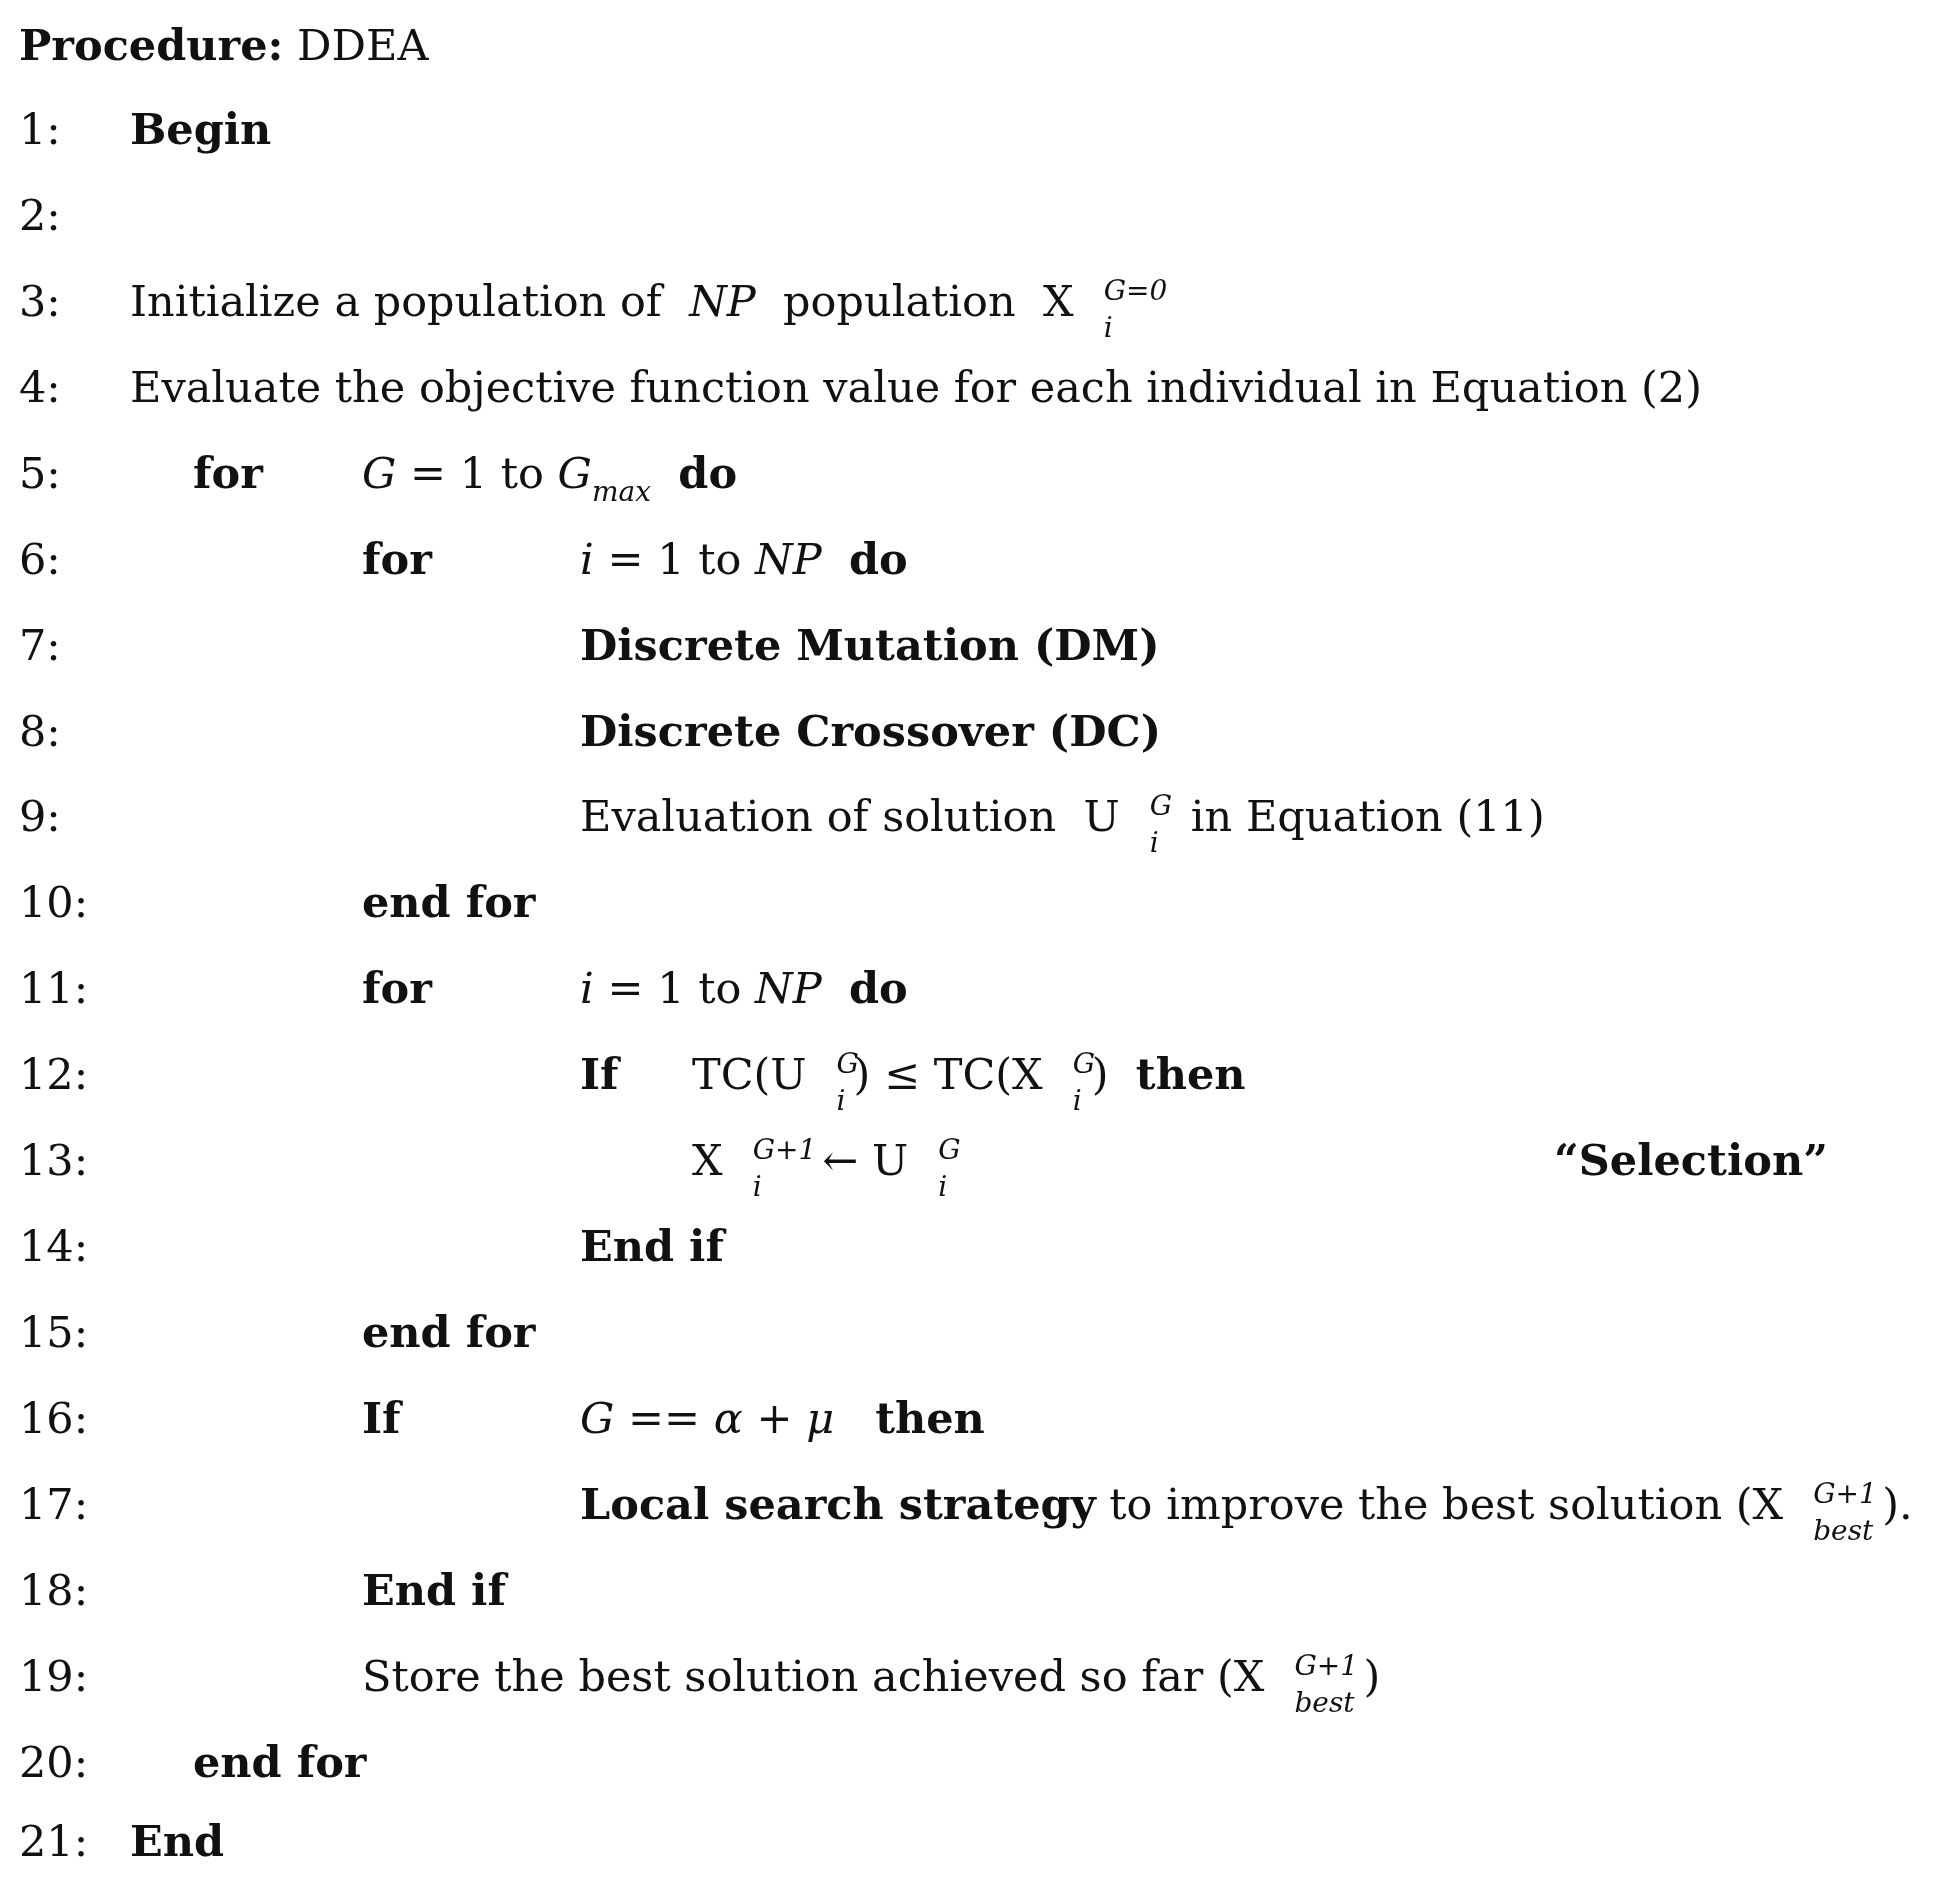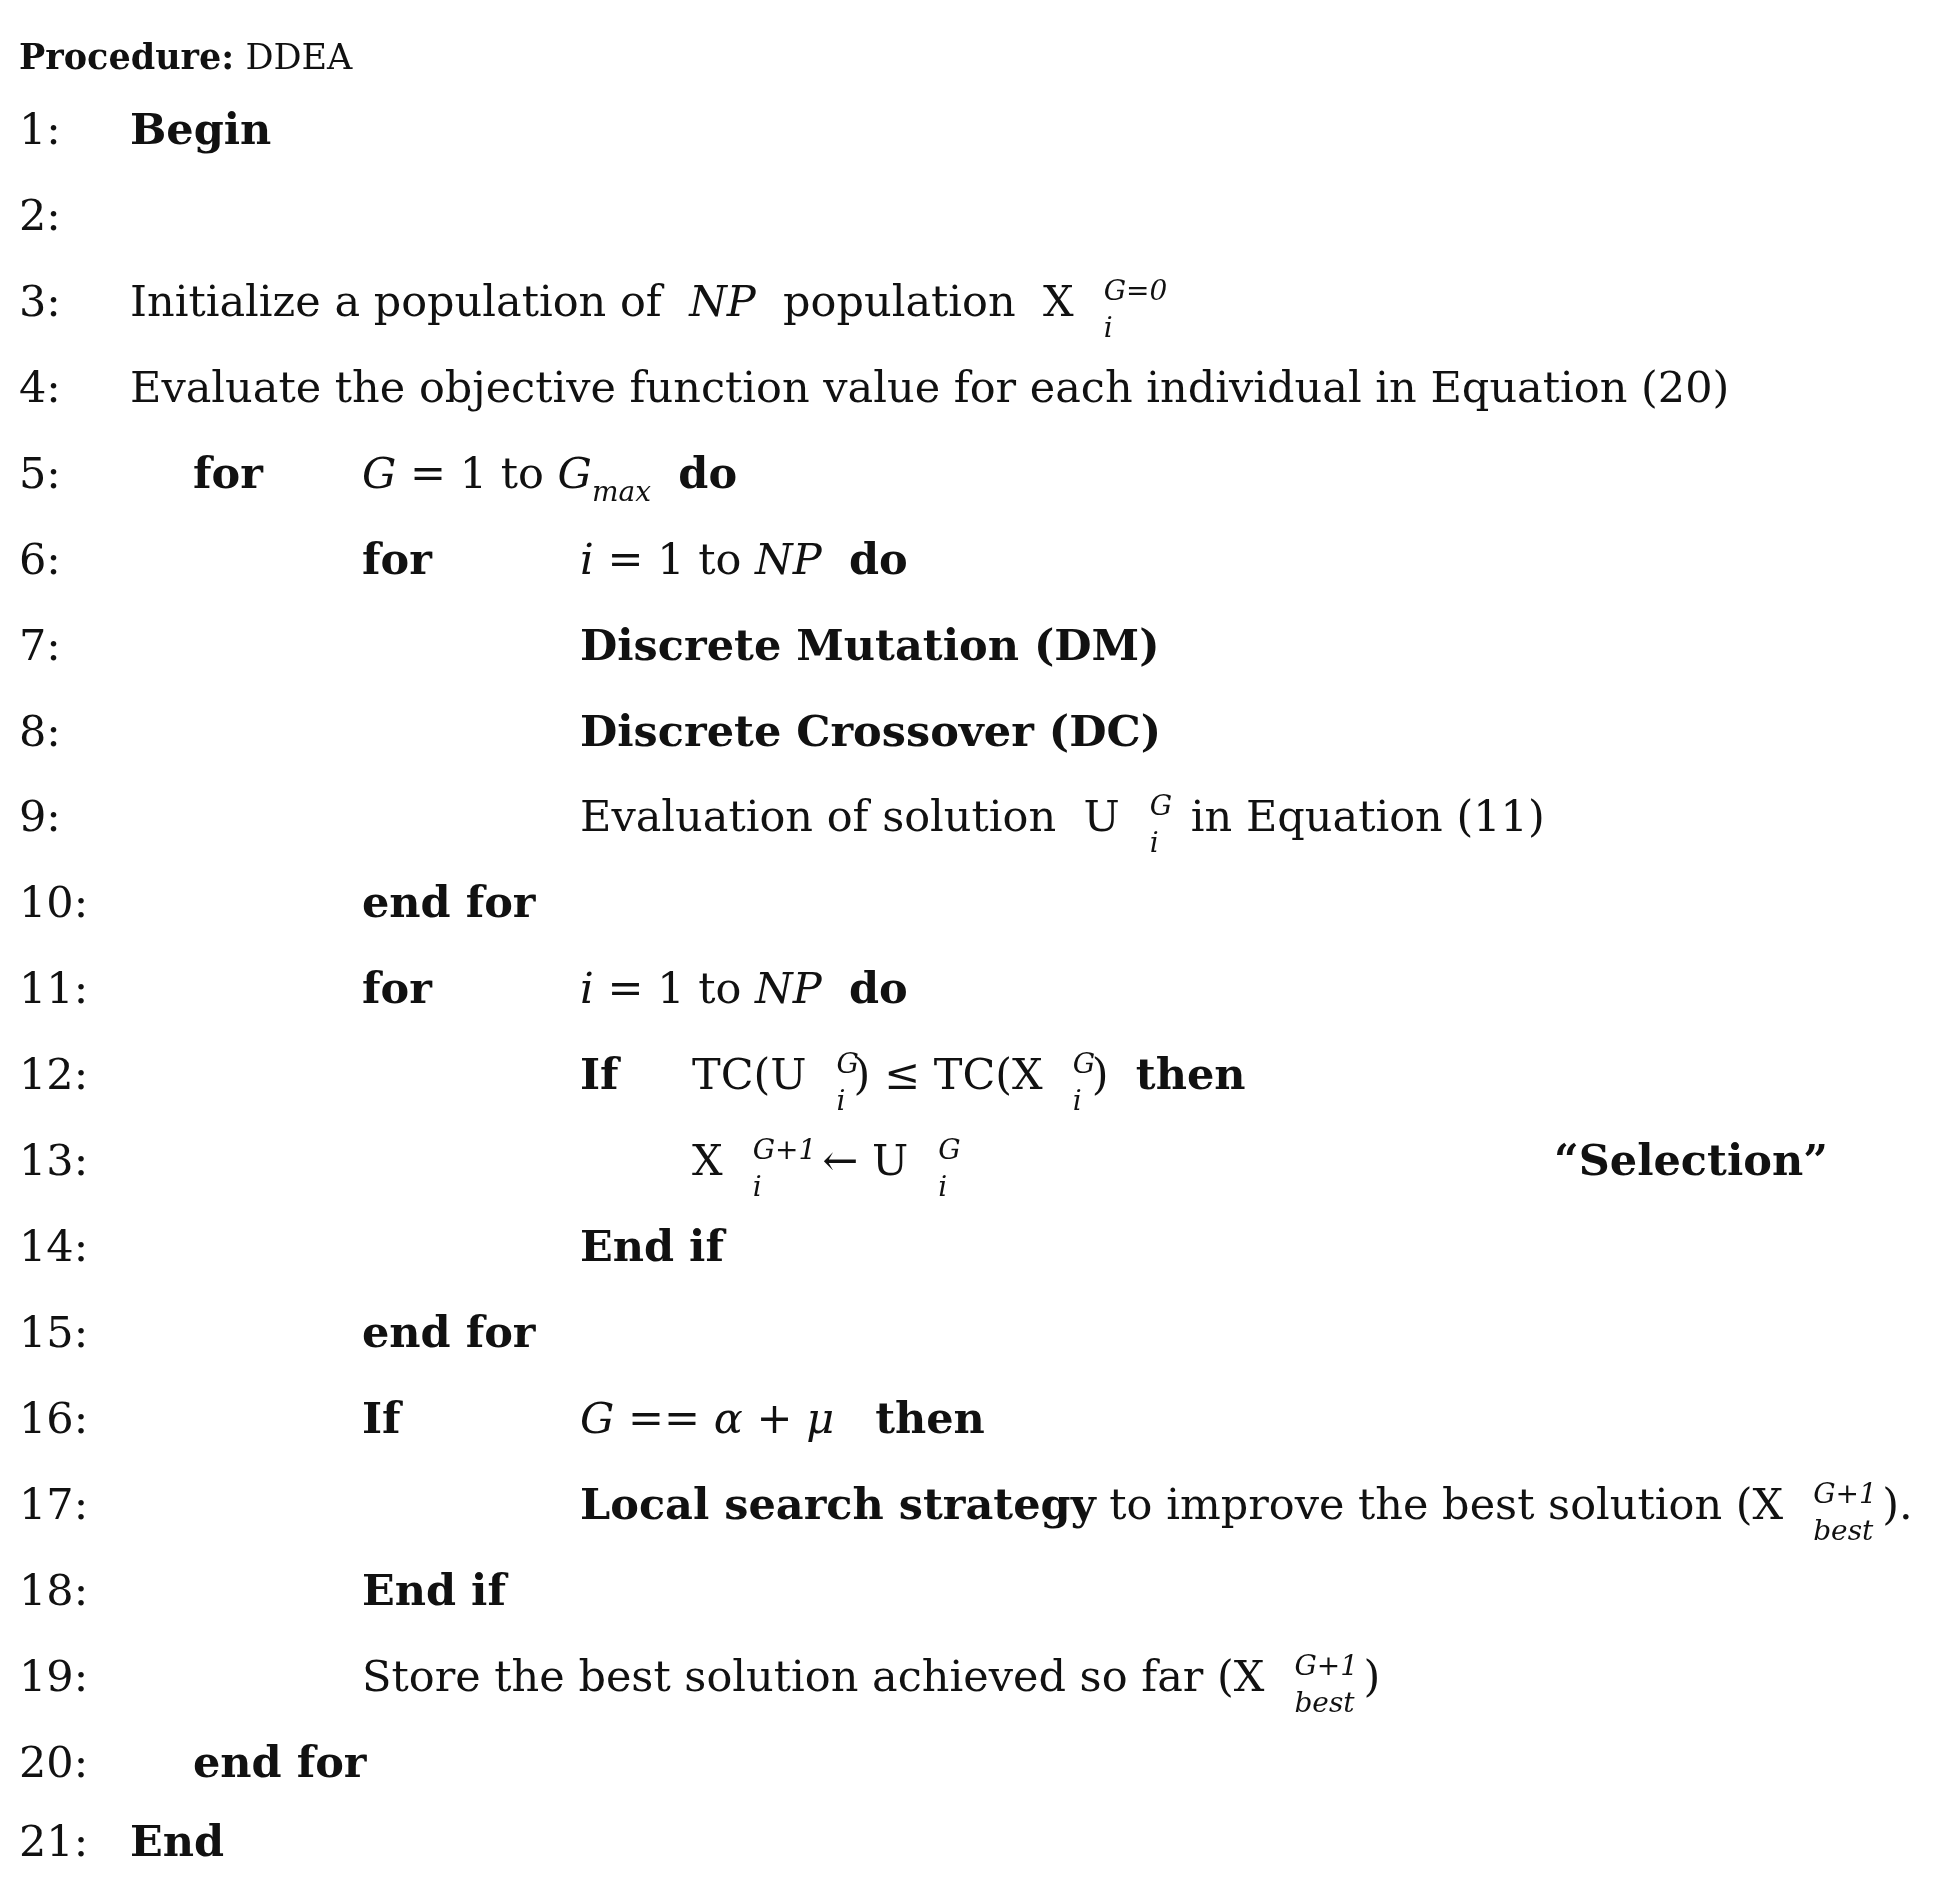--- a/index.html
+++ b/index.html
@@ -15,21 +15,21 @@
   .seg { position: absolute; top: 0; }
   .num { left: 19px; }
   .b { font-weight: bold; }
   .m { font-family: "DejaVu Serif", "Liberation Serif", serif; font-style: italic; }
   .sup, .sub { position: relative; font-size: 28px; line-height: 0; font-style: italic; }
   .sub { top: 12.5px; }
   .ss { display: inline-block; position: relative; vertical-align: baseline; line-height: 0; font-size: 28px; font-style: italic; }
   .ss .s1 { position: absolute; left: 0; top: -39px; line-height: 28px; }
   .ss .s2 { position: absolute; left: 0; top: -2.5px; line-height: 28px; }
   .ssw { display: inline-block; margin-left: 30px; }
-  .title { position: absolute; left: 19px; top: 16px; height: 86px; line-height: 82px; font-size: 35px; text-align: center; }
+  .title { position: absolute; left: 19px; top: 4px; height: 86px; line-height: 82px; font-size: 43px; text-align: center; }
 </style>
 </head>
 <body>
 
 <div class="title">
   <span class="b">Procedure:</span>
   <span>DDEA</span>
 </div>
 
 <div class="line" style="top:86px">
@@ -46,21 +46,21 @@
   <span class="seg" style="left:130px">
     <span>Initialize a population of</span>&nbsp;
     <span class="m">NP</span>&nbsp;
     <span>population</span>&nbsp;
     <span><span>X</span><span class="ssw"><span class="ss"><span class="s1">G=0</span><span class="s2">i</span></span></span></span>
   </span>
 </div>
 
 <div class="line" style="top:344px">
   <span class="seg num">4:</span>
-  <span class="seg" style="left:130px">Evaluate the objective function value for each individual in Equation (20)</span>
+  <span class="seg" style="left:130px">Evaluate the objective function value for each individual in Equation (2)</span>
 </div>
 
 <div class="line" style="top:430px">
   <span class="seg num">5:</span>
   <span class="seg b" style="left:193px">for</span>
   <span class="seg" style="left:362px">
     <span class="m">G</span>
     <span>= 1  to</span>
     <span class="m"><span>G</span><span class="sub">max</span></span>
     &nbsp;<span class="b">do</span>

